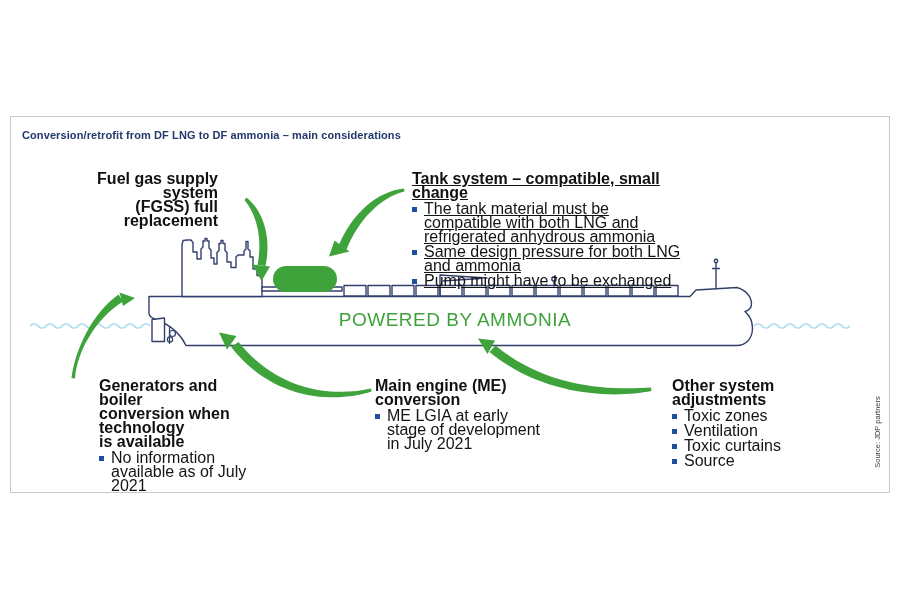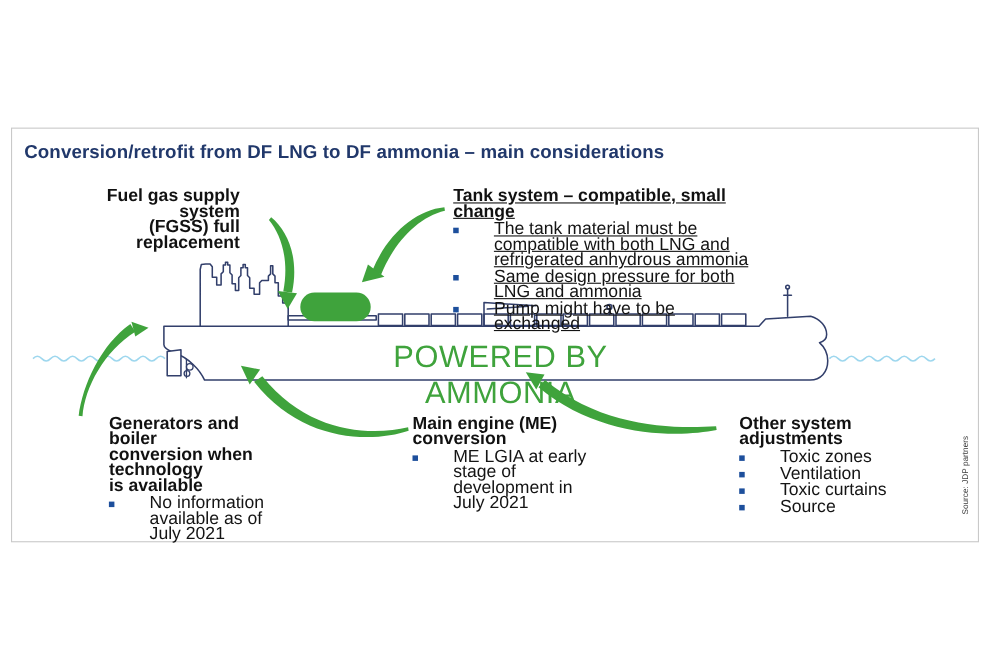--- a/index.html
+++ b/index.html
@@ -7,39 +7,39 @@
     width:900px;height:600px;position:relative;background:#ffffff;
     font-family:"Liberation Sans", sans-serif;overflow:hidden;
     -webkit-font-smoothing:antialiased;
   }
   .frame{
     position:absolute;left:10px;top:116px;width:878px;height:375px;
     border:1px solid #c9c9c9;background:#ffffff;
   }
   .title{
     position:absolute;left:22px;top:129px;
-    font-size:17px;font-weight:700;color:#21386b;letter-spacing:0.1px;
+    font-size:11px;font-weight:700;color:#21386b;letter-spacing:0.1px;
   }
   .diagram-svg{position:absolute;left:0;top:0;width:900px;height:600px;}
   .callout{position:absolute;font-size:16px;color:#141414;}
   .callout .heading{
     display:block;font-weight:700;line-height:14px;white-space:pre-line;color:#111;
   }
   .bullets{margin-top:2px;}
-  .bullet{display:flex;line-height:14px;margin-top:1px;gap:25px;}
+  .bullet{display:flex;line-height:14px;margin-top:1px;}
   .bullet .sq{width:5px;height:5px;background:#1d4f9c;margin:4.5px 7px 0 0;flex:0 0 auto;}
   .bullet .bt{flex:1 1 auto;}
   .co-fgss{left:78px;top:172px;width:140px;text-align:right;}
   .co-tank{left:412px;top:172px;width:272px;text-decoration:underline;}
   .co-generators{left:99px;top:379px;width:165px;}
   .co-main-engine{left:375px;top:379px;width:172px;}
   .co-other{left:672px;top:379px;width:150px;}
   .hull-text{
     position:absolute;left:330px;top:309px;width:250px;text-align:center;
-    font-size:28px;letter-spacing:0.5px;color:#3fa33c;font-weight:400;
+    font-size:19px;letter-spacing:0.5px;color:#3fa33c;font-weight:400;
   }
   .source-note{
     position:absolute;left:838px;top:427px;width:80px;height:10px;
     transform:rotate(-90deg);transform-origin:center;
     font-size:7.5px;color:#3c3c3c;text-align:center;white-space:nowrap;
   }
 </style>
 </head>
 <body>
 

